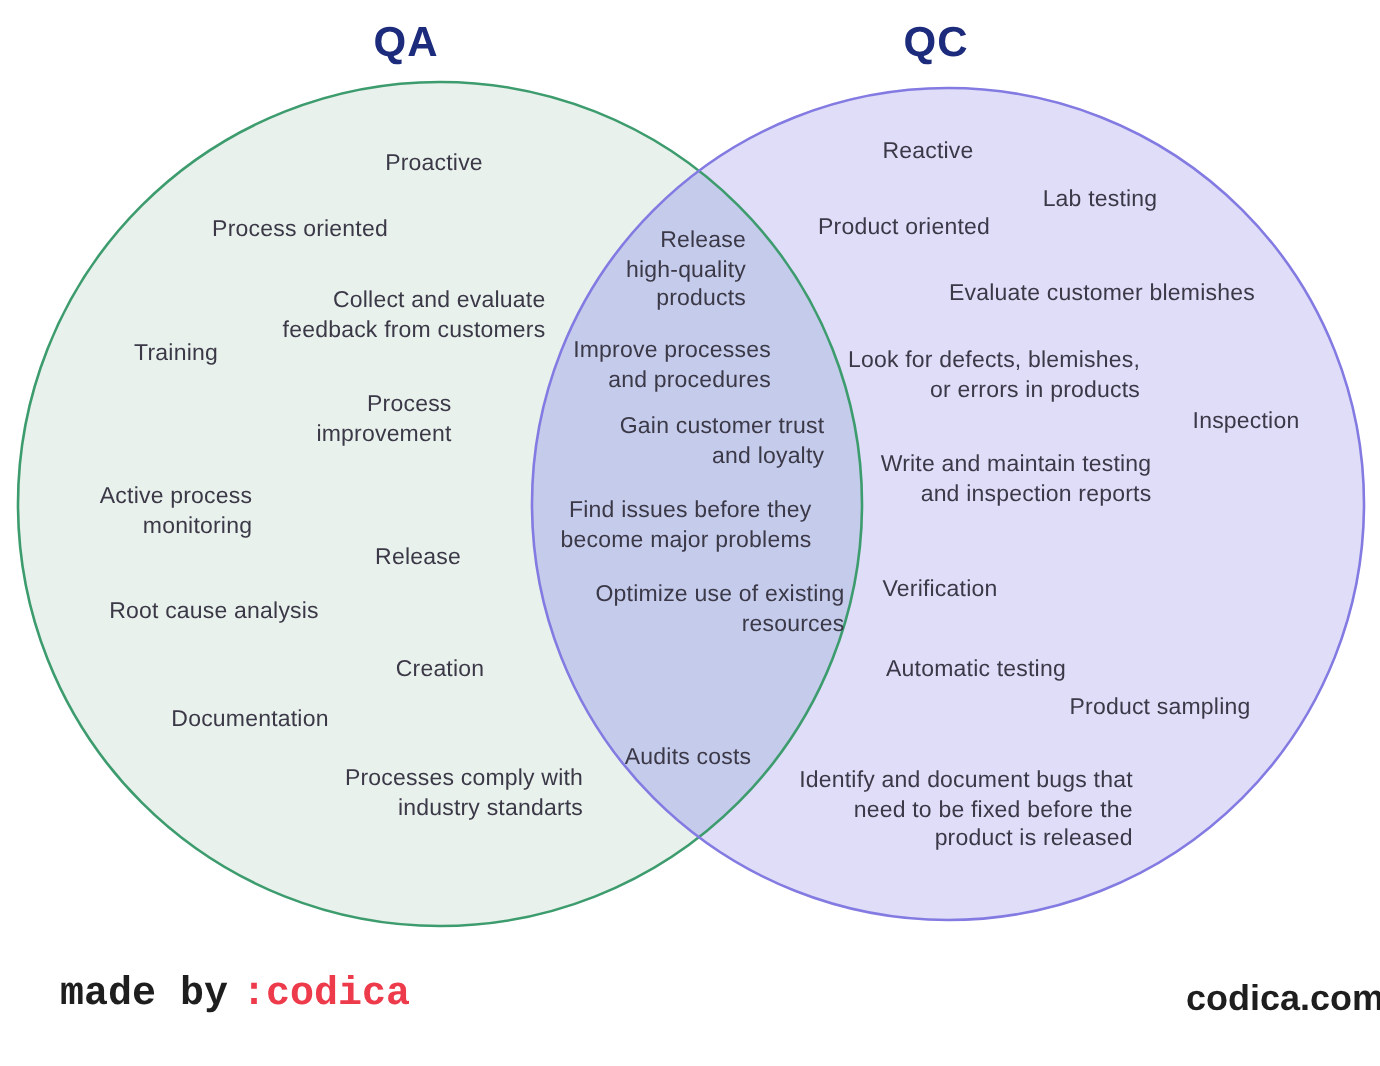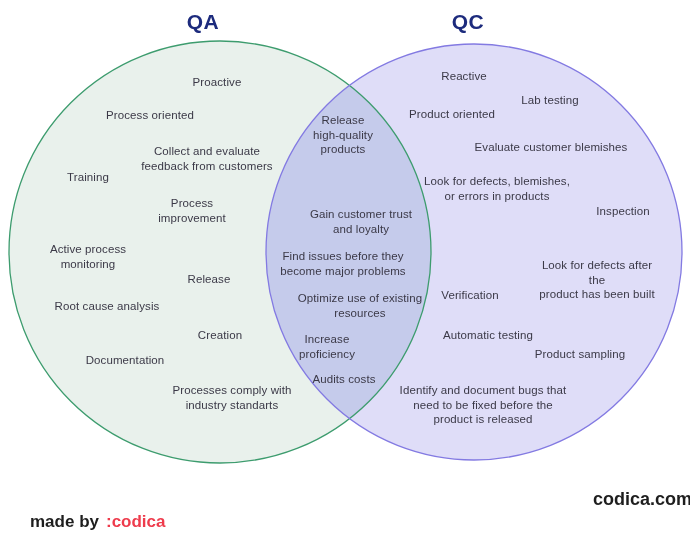--- a/index.html
+++ b/index.html
@@ -18,36 +18,37 @@
     transform: translate(-50%, -50%);
     font-size: 21px;
     font-weight: 700;
     letter-spacing: 0.5px;
     color: #1d2b7d;
     white-space: nowrap;
   }
   .label {
     position: absolute;
     transform: translate(-50%, -50%);
-    text-align: center;
+    text-align: right;
     white-space: pre-line;
     font-size: 11.5px;
     line-height: 14.5px;
     font-weight: 500;
     color: #3b3947;
     letter-spacing: 0.1px;
   }
   .footer-left {
     position: absolute;
     left: 30px;
-    top: 512px;
-    font-size: 17px;
+    top: 486px;
+    font-size: 20px;
     font-weight: 700;
     color: #1e1e1e;
     white-space: nowrap;
+    font-family: Liberation Mono, monospace;
   }
   .footer-left .logo { color: #ee3b4c; margin-left: 7px; }
   .footer-right {
     position: absolute;
     right: 29px;
     top: 489px;
     font-size: 18px;
     font-weight: 600;
     color: #1e1e1e;
     white-space: nowrap;
@@ -82,39 +83,39 @@
   <div class="label" style="left:209px;top:279px">Release</div>
   <div class="label" style="left:107px;top:306px">Root cause analysis</div>
   <div class="label" style="left:220px;top:335px">Creation</div>
   <div class="label" style="left:125px;top:360px">Documentation</div>
   <div class="label" style="left:232px;top:397px">Processes comply with
 industry standarts</div>
 
   <div class="label" style="left:343px;top:135px">Release
 high-quality
 products</div>
+  <div class="label" style="left:336px;top:183px">Improve processes
+and procedures</div>
   <div class="label" style="left:361px;top:221px">Gain customer trust
 and loyalty</div>
   <div class="label" style="left:343px;top:263px">Find issues before they
 become major problems</div>
   <div class="label" style="left:360px;top:305px">Optimize use of existing
 resources</div>
-  <div class="label" style="left:327px;top:346px">Increase
-proficiency</div>
   <div class="label" style="left:344px;top:379px">Audits costs</div>
 
   <div class="label" style="left:464px;top:76px">Reactive</div>
   <div class="label" style="left:550px;top:100px">Lab testing</div>
   <div class="label" style="left:452px;top:114px">Product oriented</div>
   <div class="label" style="left:551px;top:147px">Evaluate customer blemishes</div>
   <div class="label" style="left:497px;top:188px">Look for defects, blemishes,
 or errors in products</div>
   <div class="label" style="left:623px;top:211px">Inspection</div>
-  <div class="label" style="left:597px;top:280px">Look for defects after the
-product has been built</div>
+  <div class="label" style="left:508px;top:240px">Write and maintain testing
+and inspection reports</div>
   <div class="label" style="left:470px;top:295px">Verification</div>
   <div class="label" style="left:488px;top:335px">Automatic testing</div>
   <div class="label" style="left:580px;top:354px">Product sampling</div>
   <div class="label" style="left:483px;top:405px">Identify and document bugs that
 need to be fixed before the
 product is released</div>
 
   <div class="footer-left">
     <span>made by</span><span class="logo">:codica</span>
   </div>

